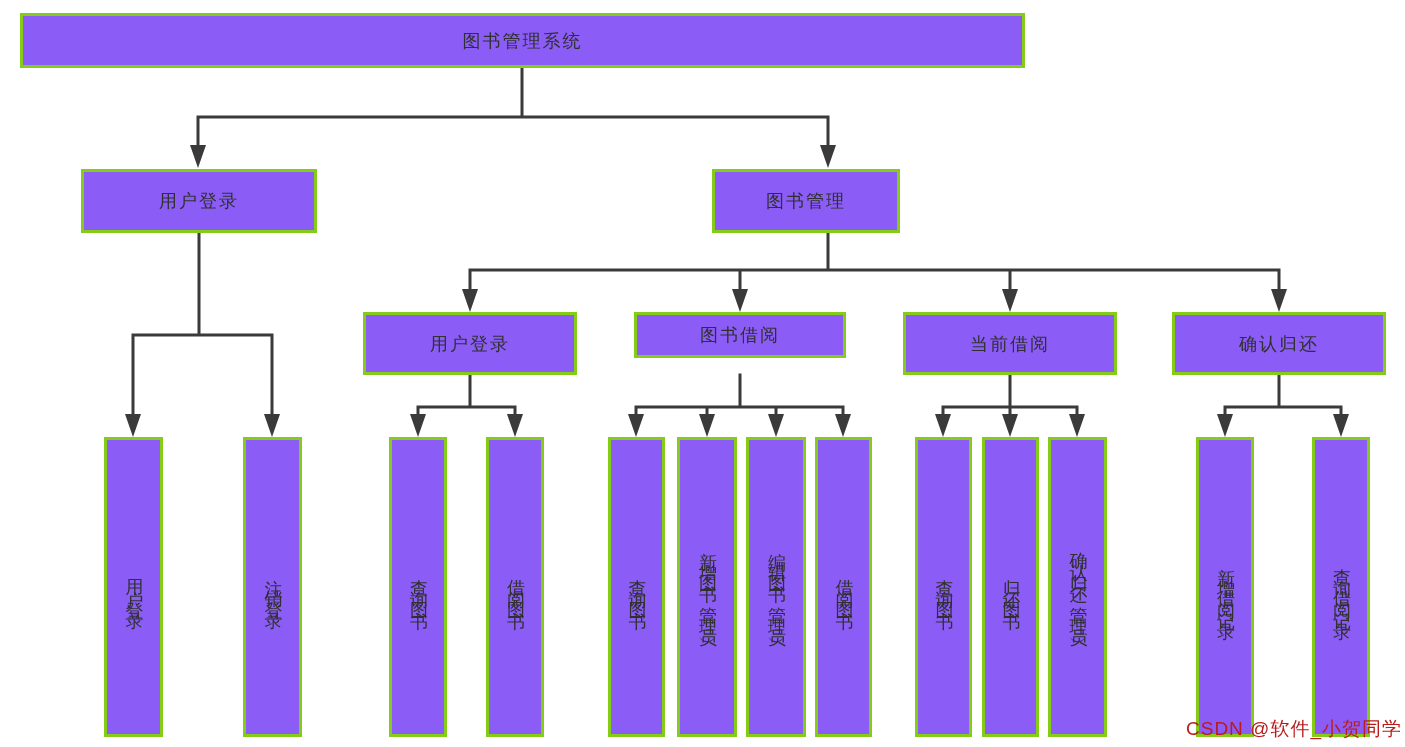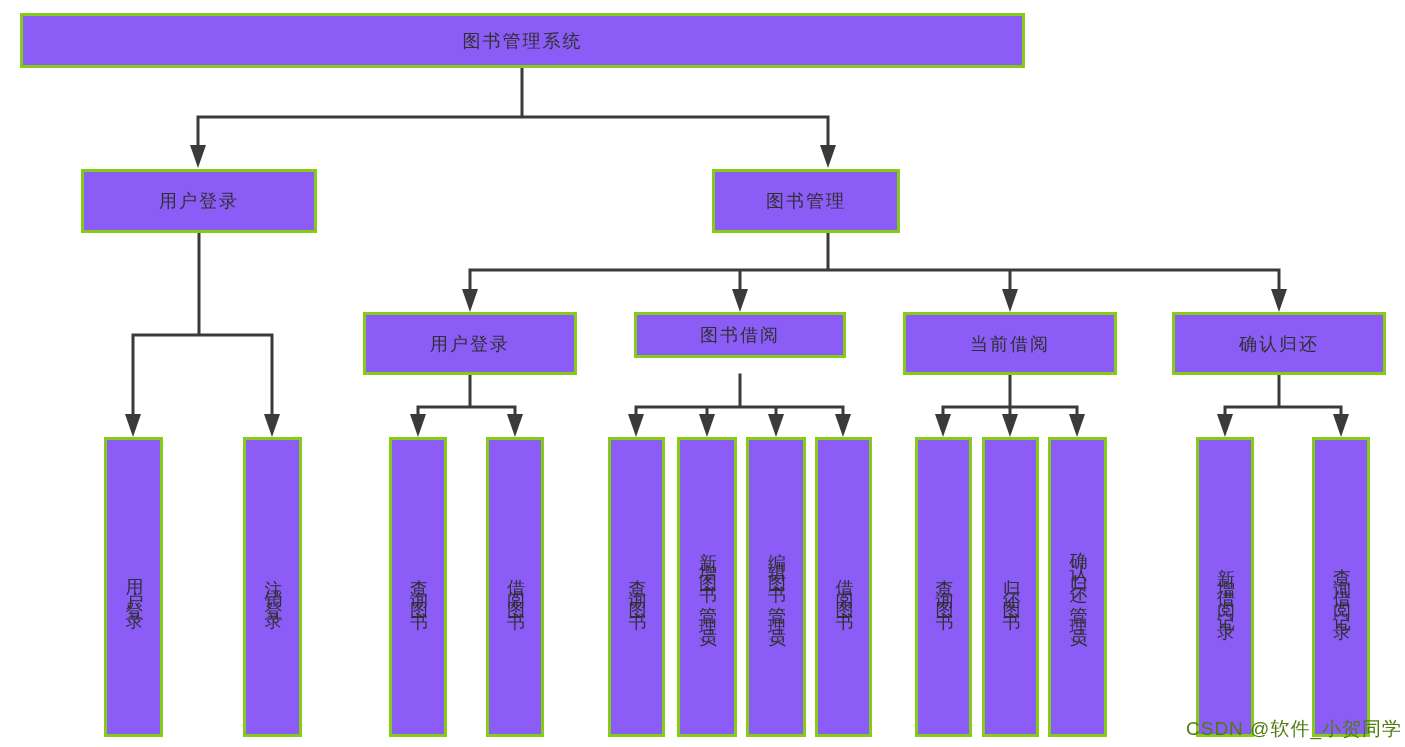--- a/index.html
+++ b/index.html
@@ -46,21 +46,21 @@
     letter-spacing: 11px;
     white-space: nowrap;
   }
   .watermark {
     position: absolute;
     left: 1186px;
     top: 716px;
     z-index: 5;
     font-size: 19px;
     letter-spacing: 1px;
-    color: #4d7c0f;
+    color: #b91c1c;
     white-space: nowrap;
   }
 </style>
 </head>
 <body>
 
 <div class="canvas">
 
   <svg class="connectors" width="1405" height="747" viewBox="0 0 1405 747">
 

